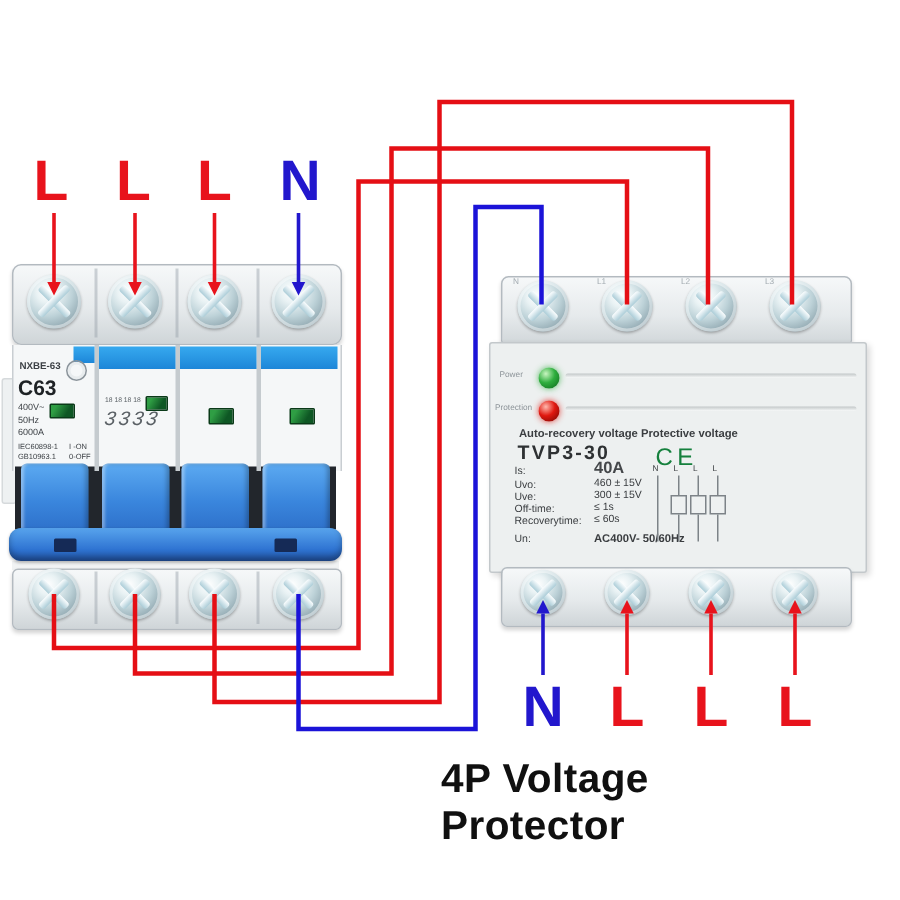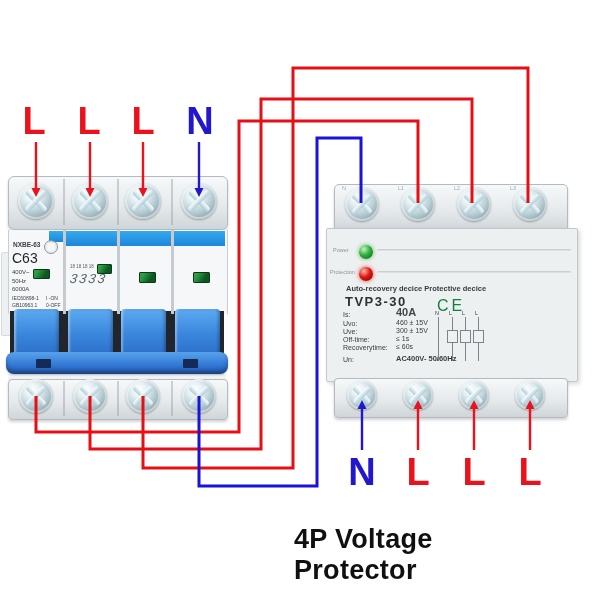--- a/index.html
+++ b/index.html
@@ -98,21 +98,21 @@
     <div class="pdiv" style="left:117px;"></div>
     <div class="pdiv" style="left:171px;"></div>
 
     <div class="band" style="left:49px;top:231px;width:14px;height:11px;"></div>
     <div class="band" style="left:66px;top:231px;width:51px;"></div>
     <div class="band" style="left:120px;top:231px;width:51px;"></div>
     <div class="band" style="left:174px;top:231px;width:51px;"></div>
 
     <span class="cb-tiny nw" style="left:13px;top:241px;font-size:6.5px;font-weight:bold;">NXBE-63</span>
     <div class="ccc-ring" style="left:44px;top:240px;"></div>
-    <span class="cb-tiny nw" style="left:12px;top:250px;font-size:14px;font-weight:normal;color:#1e2225;">C63</span>
+    <span class="cb-tiny nw" style="left:12px;top:250px;font-size:14px;font-weight:bold;color:#1e2225;">C63</span>
     <span class="cb-tiny nw" style="left:12px;top:269px;font-size:6px;">400V~</span>
     <div class="gwin" style="left:33px;top:269px;width:15px;height:8px;"></div>
     <span class="cb-tiny nw" style="left:12px;top:278px;font-size:6px;">50Hz</span>
     <span class="cb-tiny nw" style="left:12px;top:286px;font-size:6px;">6000A</span>
     <span class="cb-tiny nw" style="left:12px;top:295px;font-size:5px;">IEC60898-1</span>
     <span class="cb-tiny nw" style="left:12px;top:302px;font-size:5px;">GB10963.1</span>
     <span class="cb-tiny nw" style="left:46px;top:295px;font-size:5px;">I -ON</span>
     <span class="cb-tiny nw" style="left:46px;top:302px;font-size:5px;">0-OFF</span>
 
     <span class="cb-tiny nw" style="left:70px;top:264px;font-size:4.5px;color:#5a6065;">18 18 18 18</span>
@@ -157,21 +157,21 @@
     <div class="vp-body"></div>
 
     <span class="vp-text nw" style="left:333px;top:247px;font-size:5.5px;color:#8d9499;">Power</span>
     <div class="led led-green" style="left:359px;top:245px;"></div>
     <div class="groove" style="left:377px;top:249px;width:194px;"></div>
 
     <span class="vp-text nw" style="left:330px;top:269px;font-size:5.5px;color:#8d9499;">Protection</span>
     <div class="led led-red" style="left:359px;top:267px;"></div>
     <div class="groove" style="left:377px;top:271px;width:194px;"></div>
 
-    <span class="vp-text nw" style="left:346px;top:284px;font-size:7.5px;font-weight:bold;">Auto-recovery decice Protective decice</span>
+    <span class="vp-text nw" style="left:346px;top:284px;font-size:7.5px;font-weight:bold;">Auto-recovery voltage Protective voltage</span>
     <span class="vp-text nw" style="left:345px;top:294px;font-size:13px;font-weight:bold;letter-spacing:1.5px;color:#2e3133;">TVP3-30</span>
     <span class="vp-text nw" style="left:437px;top:297px;font-size:16px;letter-spacing:3px;color:#15803d;">CE</span>
 
     <span class="vp-text nw" style="left:343px;top:311px;font-size:7px;">Is:</span>
     <span class="vp-text nw" style="left:396px;top:306px;font-size:11px;font-weight:bold;color:#44474a;">40A</span>
     <span class="vp-text nw" style="left:343px;top:320px;font-size:7px;">Uvo:</span>
     <span class="vp-text nw" style="left:396px;top:319px;font-size:7px;">460 ± 15V</span>
     <span class="vp-text nw" style="left:343px;top:328px;font-size:7px;">Uve:</span>
     <span class="vp-text nw" style="left:396px;top:327px;font-size:7px;">300 ± 15V</span>
     <span class="vp-text nw" style="left:343px;top:336px;font-size:7px;">Off-time:</span>
@@ -198,21 +198,21 @@
     <div class="screw s30" style="left:403px;top:380px;"></div>
     <div class="screw s30" style="left:459px;top:380px;"></div>
     <div class="screw s30" style="left:515px;top:380px;"></div>
   </div>
 
   <span class="wire-label" style="left:362px;top:453px;color:#2217cd;">N</span>
   <span class="wire-label" style="left:418px;top:453px;color:#e8131c;">L</span>
   <span class="wire-label" style="left:474px;top:453px;color:#e8131c;">L</span>
   <span class="wire-label" style="left:530px;top:453px;color:#e8131c;">L</span>
 
-  <span class="caption" style="left:396px;top:504px;margin-top:20px;">4P Voltage Protector</span>
+  <span class="caption" style="left:396px;top:504px;">4P Voltage Protector</span>
 
   <svg id="wire-layer" viewBox="0 0 600 600" xmlns="http://www.w3.org/2000/svg">
       <polyline points="36,396 36,432 239,432 239,121 418,121 418,203" fill="none" stroke="#e50f15" stroke-width="3"></polyline>
       <polyline points="90,396 90,449 261,449 261,99 472,99 472,203" fill="none" stroke="#e50f15" stroke-width="3"></polyline>
       <polyline points="143,396 143,468 293,468 293,68 528,68 528,203" fill="none" stroke="#e50f15" stroke-width="3"></polyline>
       <polyline points="199,396 199,486 317,486 317,138 361,138 361,203" fill="none" stroke="#1b13d8" stroke-width="3"></polyline>
       <line x1="36" y1="142" x2="36" y2="188" stroke="#e8131c" stroke-width="2.4"></line>
       <polygon points="31.5,188 40.5,188 36,197" fill="#e8131c"></polygon>
       <line x1="90" y1="142" x2="90" y2="188" stroke="#e8131c" stroke-width="2.4"></line>
       <polygon points="85.5,188 94.5,188 90,197" fill="#e8131c"></polygon>

